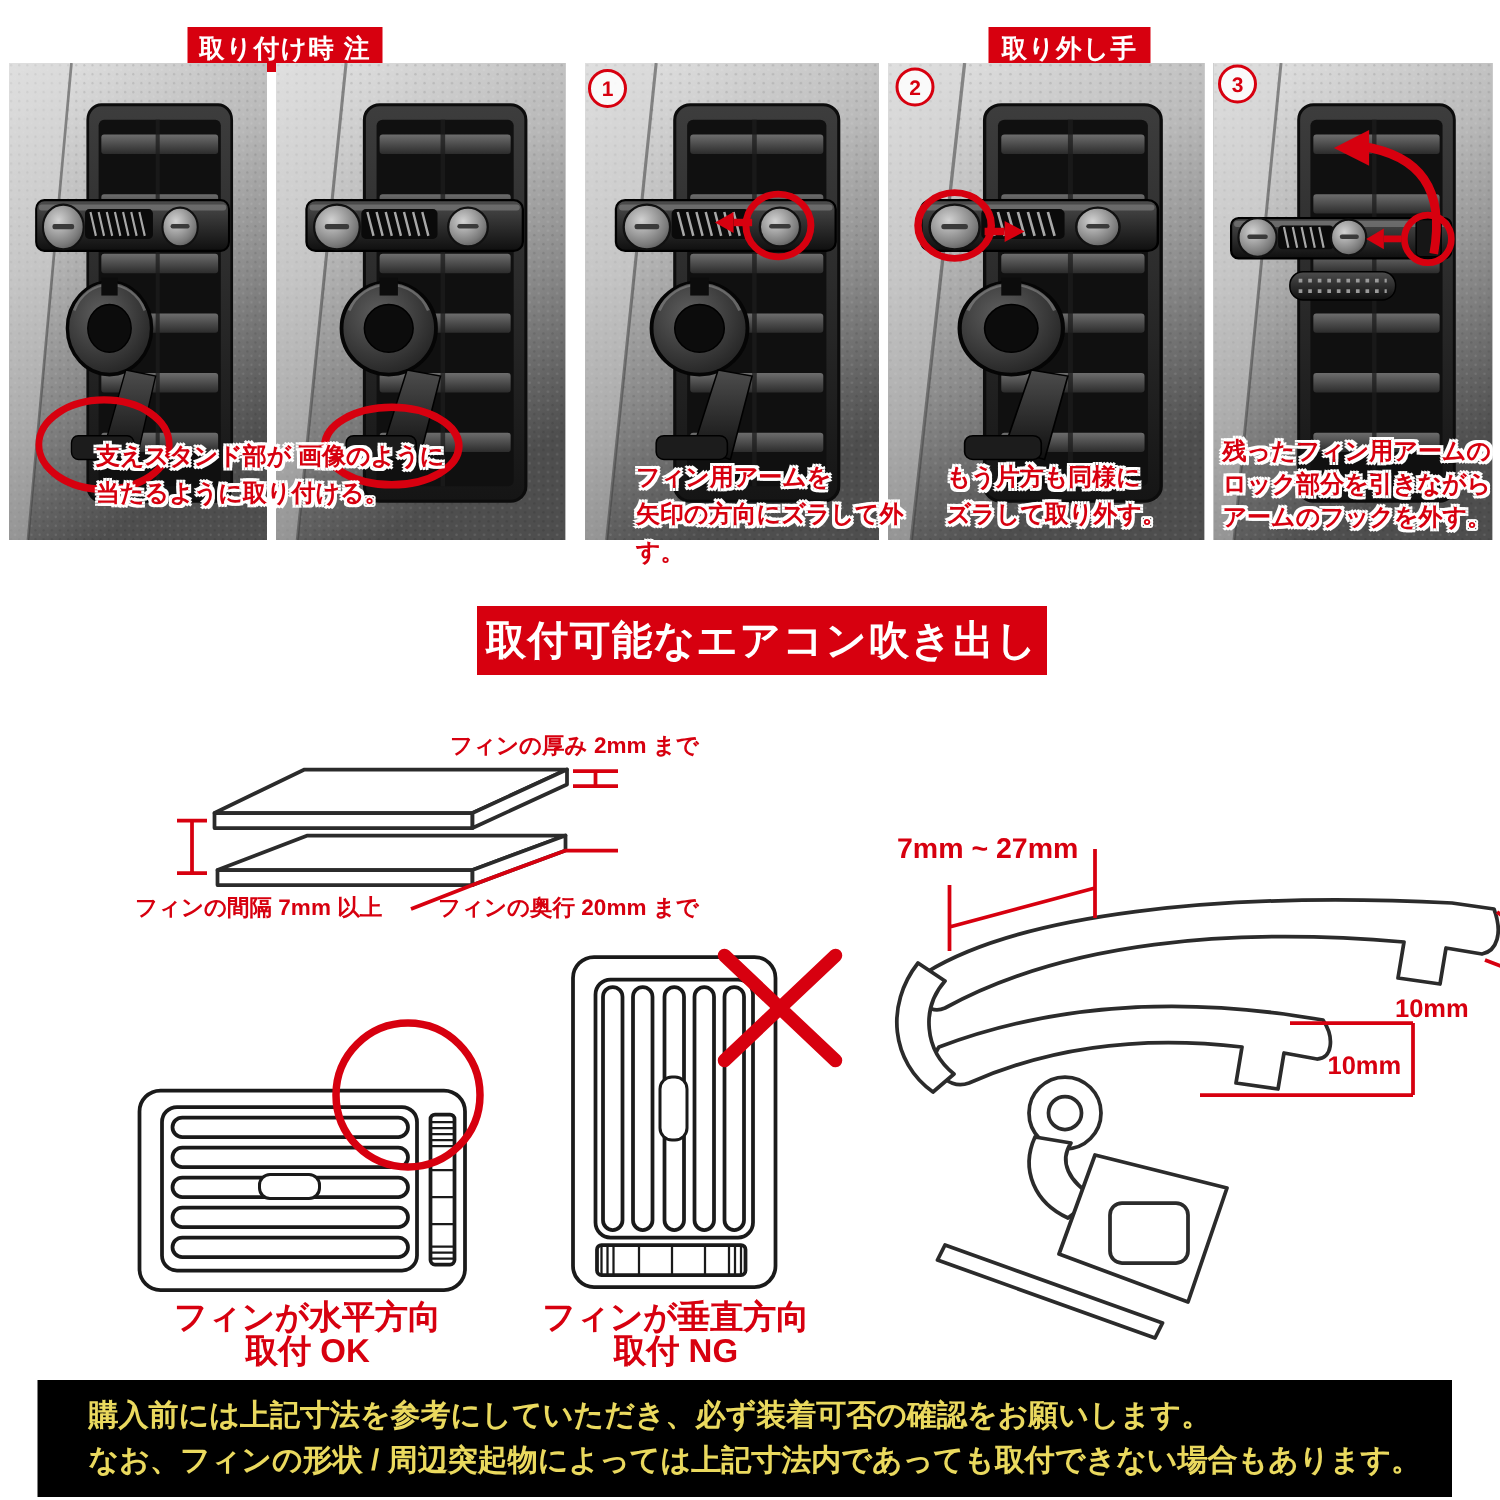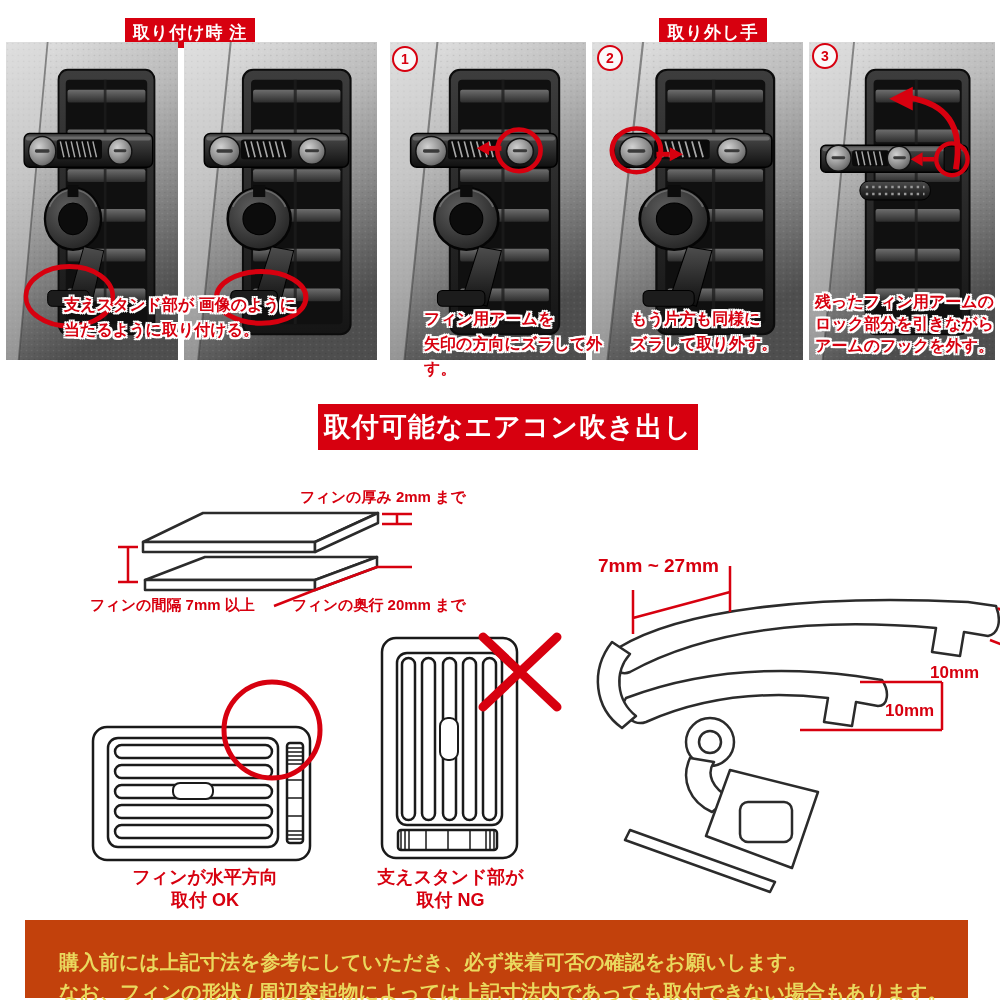--- a/index.html
+++ b/index.html
@@ -16,25 +16,25 @@
   .stepnum{position:absolute;width:22px;height:22px;border:2px solid #d7000f;border-radius:50%;
            background:rgba(255,255,255,.85);color:#d7000f;font-size:14px;font-weight:bold;
            text-align:center;line-height:22px;z-index:5;}
   .caption{position:absolute;color:#d7000f;font-weight:bold;font-size:16px;line-height:25px;
            white-space:pre-line;z-index:4;
            text-shadow:-2px -2px 0 #fff,2px -2px 0 #fff,-2px 2px 0 #fff,2px 2px 0 #fff,
                        -2px 0 0 #fff,2px 0 0 #fff,0 -2px 0 #fff,0 2px 0 #fff;}
   #photo-note{position:absolute;right:10px;top:365px;color:#111;font-weight:bold;font-size:16px;}
   .svgpanel{position:absolute;}
   .dimtext{fill:#d7000f;font-weight:600;font-family:"Liberation Sans",sans-serif;}
-  .vent-label{position:absolute;color:#d7000f;font-weight:600;font-size:18px;line-height:23px;
+  .vent-label{position:absolute;color:#d7000f;font-weight:600;font-size:22px;line-height:23px;
               text-align:center;white-space:pre-line;}
-  #footer-banner{position:absolute;left:25px;top:920px;width:943px;height:78px;background:#c2410c;
+  #footer-banner{position:absolute;left:25px;top:920px;width:943px;height:78px;background:#000000;
                  color:#ead95e;font-weight:bold;font-size:20px;line-height:30px;
-                 white-space:pre-line;box-sizing:border-box;padding:27px 0 0 34px;}
+                 white-space:pre-line;box-sizing:border-box;padding:9px 0 0 34px;}
   .ra{fill:none;stroke:#d7000f;}
   .ln{fill:#fff;stroke:#2b2b2b;stroke-width:2.5;stroke-linejoin:round;}
   .lns{fill:none;stroke:#1a1a1a;stroke-width:2.5;}
   .red-ln{stroke:#d7000f;stroke-width:2.5;fill:none;}
 </style>
 </head>
 <body>
 
 <div class="page">
 
@@ -264,19 +264,19 @@
       <rect class="lns" x="338" y="202" width="99" height="20" rx="3" stroke-width="2"></rect>
       <path d="M341,202 v20 M345,202 v20 M349,202 v20" stroke="#1a1a1a" stroke-width="1.5"></path>
       <path d="M426,202 v20 M430,202 v20 M434,202 v20" stroke="#1a1a1a" stroke-width="1.5"></path>
       <path d="M366,202 v20 M388,202 v20 M410,202 v20" stroke="#1a1a1a" stroke-width="1.5"></path>
       <path d="M423,9 L497,79 M497,9 L423,79" stroke="#d7000f" stroke-width="9" stroke-linecap="round" fill="none"></path>
     </g>
   </svg>
 
   <div class="vent-label" style="left:110px;top:866px;width:190px;">フィンが水平方向
 取付 OK</div>
-  <div class="vent-label" style="left:358px;top:866px;width:185px;">支えスタンド部が
+  <div class="vent-label" style="left:358px;top:866px;width:185px;">フィンが垂直方向
 取付 NG</div>
 
   <div id="footer-banner">購入前には上記寸法を参考にしていただき、必ず装着可否の確認をお願いします。
 なお、フィンの形状 / 周辺突起物によっては上記寸法内であっても取付できない場合もあります。</div>
 
 </div>
 
 </body></html>

